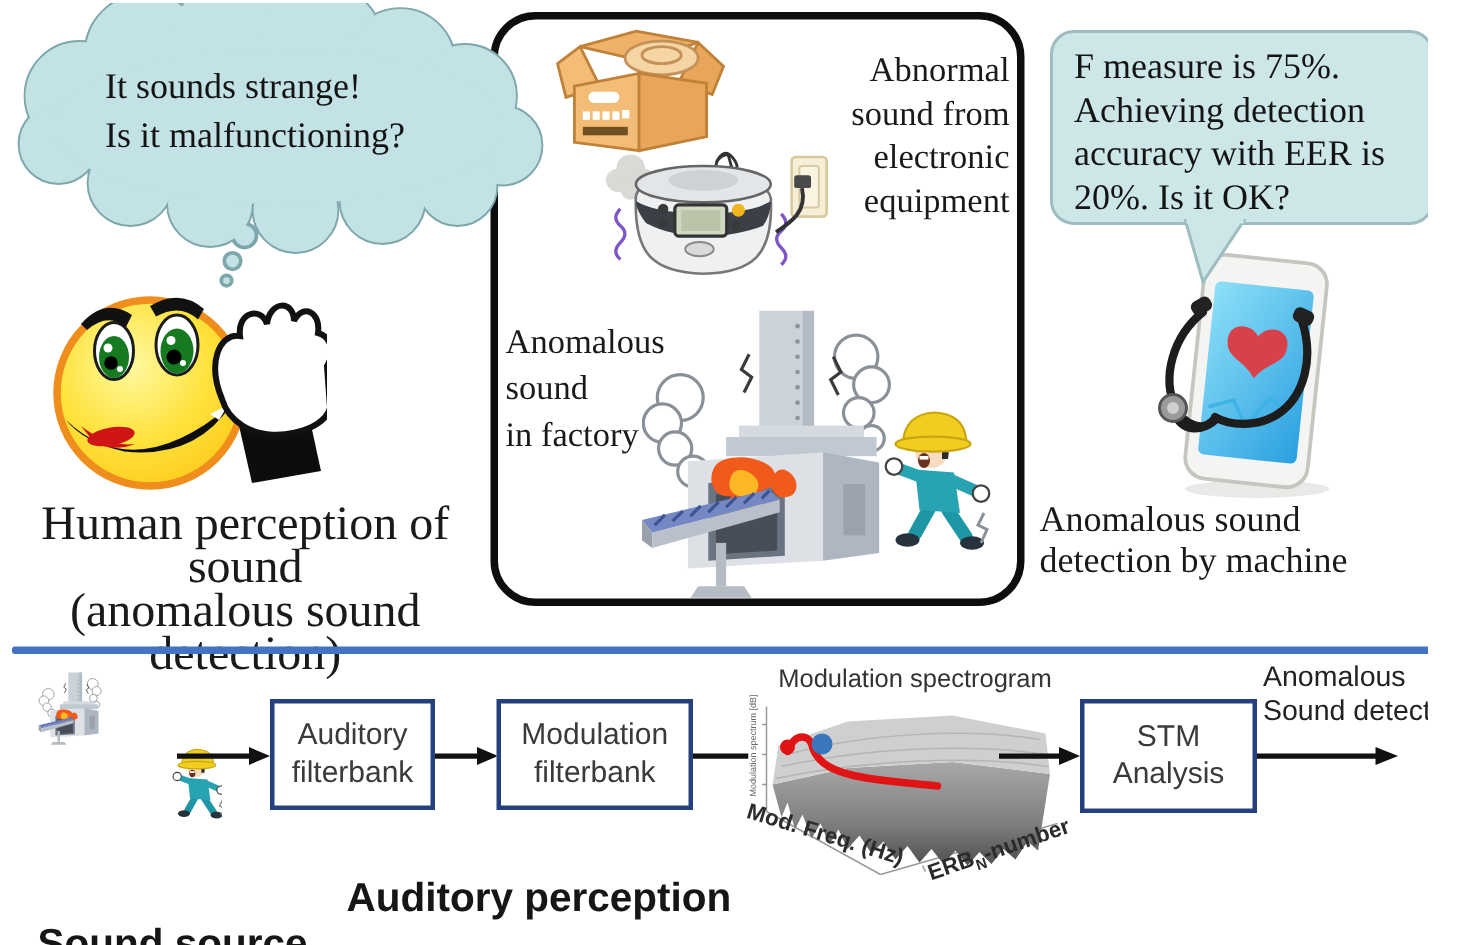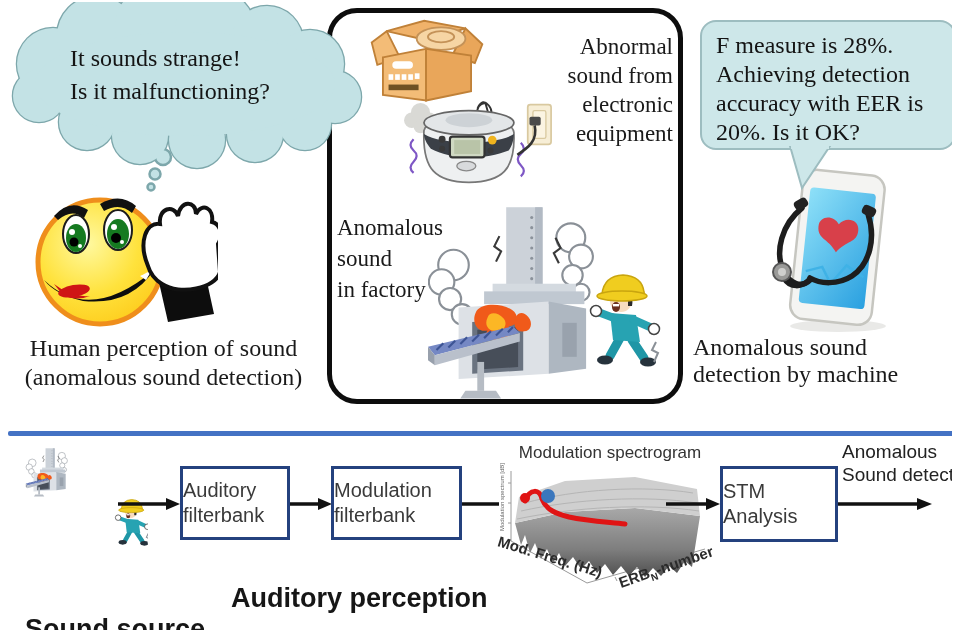--- a/index.html
+++ b/index.html
@@ -2,34 +2,34 @@
 <html><head>
 <meta charset="utf-8">
 <style>
   html,body{margin:0;padding:0;background:#fff;}
   .stage{position:relative;width:952px;height:630px;background:#ffffff;overflow:hidden;
          font-family:"Liberation Serif",serif;color:#1a1a1a;}
   .abs{position:absolute;}
 
   
   .thought-text{left:70px;top:42px;width:250px;font-size:24px;line-height:33px;color:#141414;z-index:6;}
-  .human-caption{left:6px;top:334px;width:315px;text-align:center;font-size:24px;line-height:29px;}
+  .human-caption{left:6px;top:334px;width:315px;text-align:center;font-size:32px;line-height:29px;}
   .center-box{left:327px;top:8px;width:346px;height:386px;border:5px solid #0d0d0d;border-radius:30px;background:#fff;z-index:1;}
   .elec-label{left:543px;top:32px;width:130px;text-align:right;font-size:23px;line-height:29px;z-index:3;}
   .fact-label{left:337px;top:212px;width:120px;text-align:left;font-size:23px;line-height:31px;z-index:3;}
   .speech-bubble{left:700px;top:20px;width:238px;height:108px;background:#cde7e9;border:2px solid #9dbdc0;
                  border-radius:16px;padding:9px 0 9px 14px;font-size:24px;line-height:29px;color:#141414;z-index:6;}
   .machine-caption{left:693px;top:334px;width:287px;text-align:left;font-size:24px;line-height:27px;}
 
   
   .divider{left:8px;top:431px;width:960px;height:5px;background:#4472c4;border-radius:2px;}
 
   
   .flow-box{border:3px solid #24417e;background:#fff;display:flex;flex-direction:column;justify-content:center;
-            align-items:flex-start;font-family:"Liberation Sans",sans-serif;font-size:20px;line-height:25px;color:#3a3a3a;z-index:2;}
+            align-items:center;font-family:"Liberation Sans",sans-serif;font-size:20px;line-height:25px;color:#3a3a3a;z-index:2;}
   .box-aud{left:180px;top:466px;width:104px;height:68px;}
   .box-mod{left:331px;top:466px;width:125px;height:68px;}
   .box-stm{left:720px;top:466px;width:112px;height:70px;}
   .spec-title{left:505px;top:443px;width:210px;text-align:center;font-size:17px;color:#333;
               font-family:Liberation Sans, sans-serif;}
   .spec-xaxis{left:496px;top:548px;font-size:15px;font-weight:bold;color:#2b2b2b;transform:rotate(17deg);
               font-family:"Liberation Sans",sans-serif;}
   .spec-yaxis{left:617px;top:558px;font-size:15px;font-weight:bold;color:#2b2b2b;transform:rotate(-19deg);
               font-family:"Liberation Sans",sans-serif;}
   .spec-yaxis sub{font-size:10px;}
@@ -301,21 +301,21 @@
   </div>
 
   <svg class="abs" style="left:428px;top:202px;z-index:2" width="170" height="200" viewBox="0 0 200 235">
     <use href="#sym-factory"></use>
   </svg>
   <svg class="abs" style="left:586px;top:270px;z-index:2" width="80" height="100" viewBox="0 0 80 100">
     <use href="#sym-worker"></use>
   </svg>
 
   <div class="abs speech-bubble">
-    <div>F measure is 28%.</div>
+    <div>F measure is 75%.</div>
     <div>Achieving detection</div>
     <div>accuracy with EER is</div>
     <div>20%. Is it OK?</div>
   </div>
   <svg class="abs" style="left:778px;top:146px;z-index:6" width="60" height="44" viewBox="0 0 60 44">
     <polygon points="12,0 52,0 24,42" fill="#cde7e9" stroke="#9dbdc0" stroke-width="2"></polygon>
     <rect x="13" y="0" width="38" height="3" fill="#cde7e9"></rect>
   </svg>
 
   <svg class="abs" style="left:772px;top:166px" width="125" height="168" viewBox="0 0 125 168">

